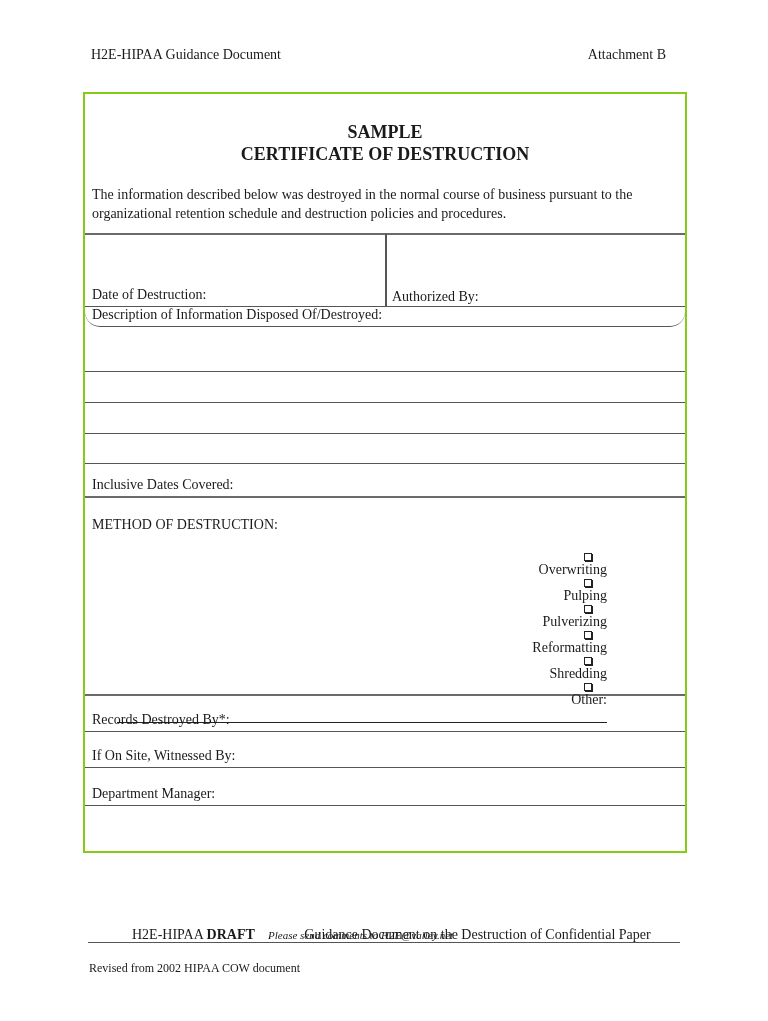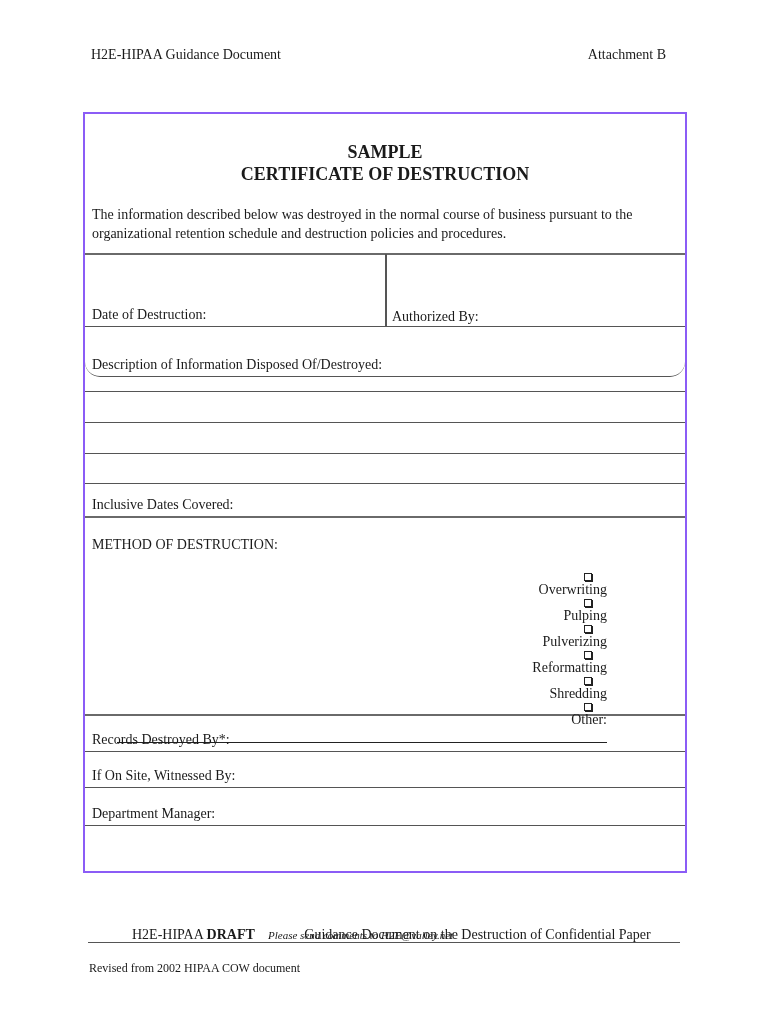--- a/index.html
+++ b/index.html
@@ -26,23 +26,22 @@
       right: 102px;
       top: 47px;
       font-size: 14px;
     }
     .form-box {
       position: absolute;
       left: 83px;
       top: 92px;
       width: 600px;
       height: 757px;
-      border: 2px solid #8b5cf6;
+      border: 2px solid #84cc16;
       box-sizing: content-box;
-      margin-top: 20px;
     }
     .row {
       position: absolute;
       left: 0;
       right: 0;
       border-bottom: 1.5px solid #555;
     }
     .row.thick {
       border-bottom: 2px solid #6a6a6a;
     }
@@ -179,21 +178,21 @@
   </div>
 
 
   <div class="row" style="top:178px;height:34px;">
     <span class="cell-label">Date of Destruction:</span>
     <span class="right-label" style="bottom:1px;">Authorized By:</span>
   </div>
 
   <div class="divider-vert"></div>
 
-  <div class="row" style="top:230px;height:32px;border-radius:15px;">
+  <div class="row" style="top:200px;height:32px;border-radius:15px;">
     <span class="cell-label">Description of Information Disposed Of/Destroyed:</span>
   </div>
 
   <div class="row" style="top:248px;height:29px;"></div>
   <div class="row" style="top:279px;height:29px;"></div>
   <div class="row" style="top:310px;height:29px;"></div>
   <div class="row" style="top:341px;height:28px;"></div>
 
   <div class="row thick" style="top:371px;height:31px;">
     <span class="cell-label">Inclusive Dates Covered:</span>

